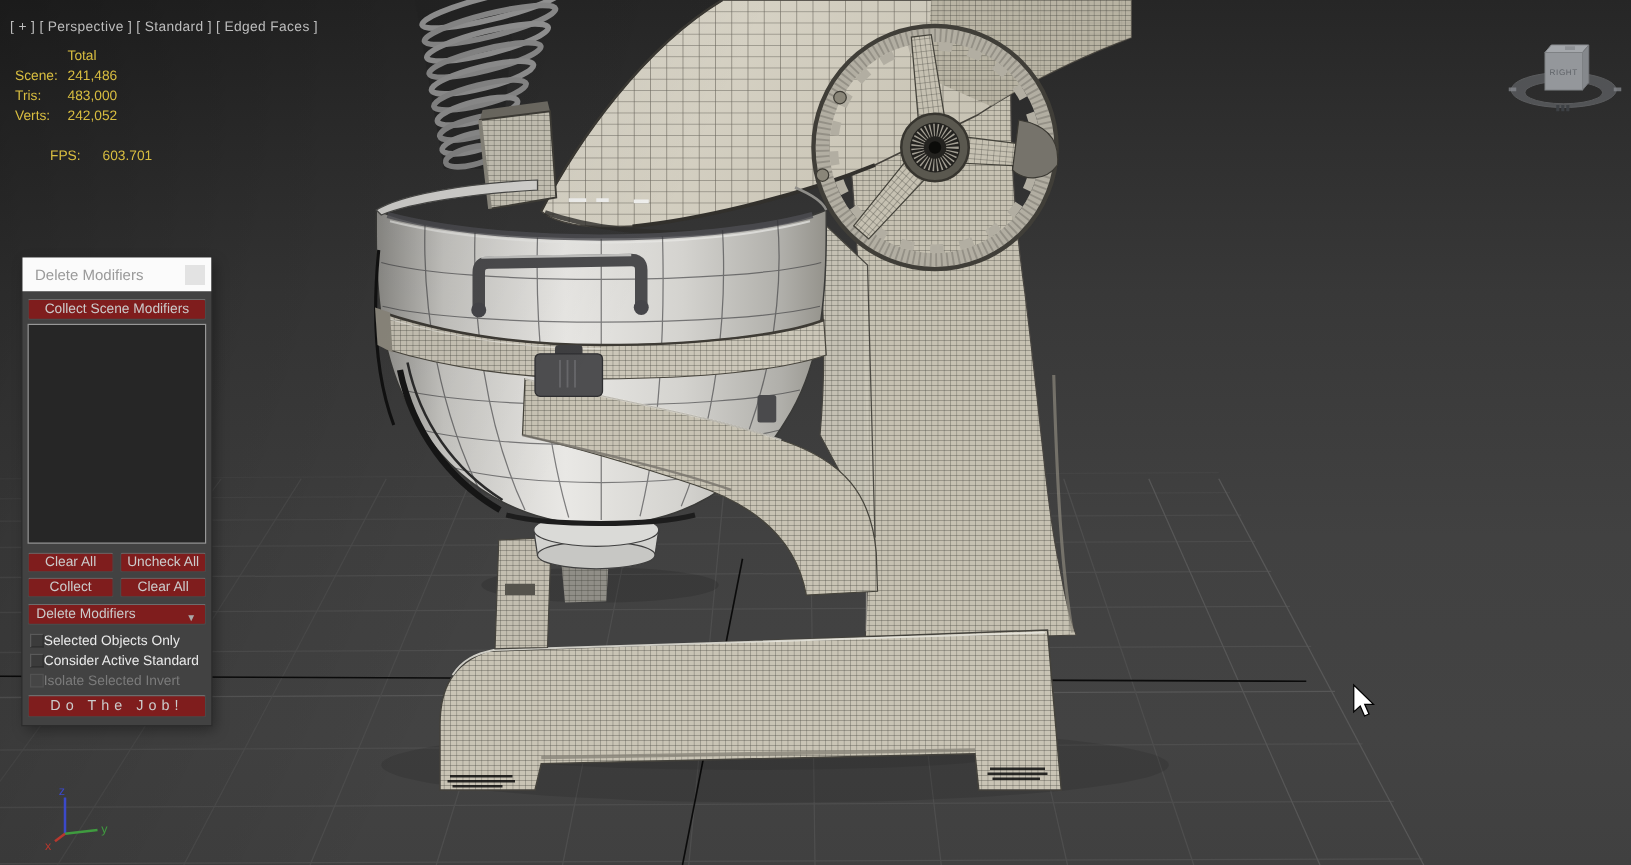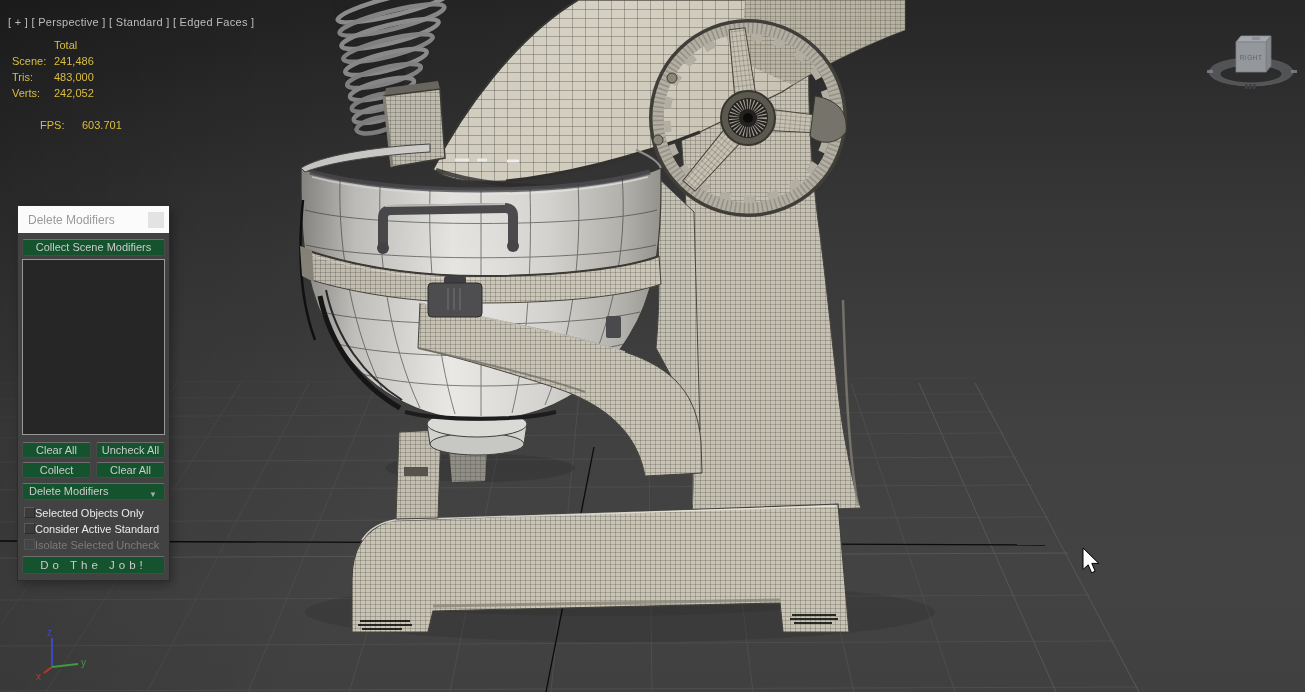--- a/index.html
+++ b/index.html
@@ -47,21 +47,21 @@
     height:27px; background:#fbfbfb; color:#9a9a9a;
     display:flex; align-items:center; padding:0 5px 0 10px;
     font-size:12px;
   }
   .dialog-title-text { flex:1; }
   .dialog-close {
     width:16px; height:16px; background:#e3e3e3; border:none; cursor:default;
   }
   .dialog-body { padding:6px 4px 6px 4px; display:flex; flex-direction:column; }
   .btn {
-    background:#14532d; color:#cbcbcb; text-align:center;
+    background:#7f1d1d; color:#cbcbcb; text-align:center;
     border:1px solid #494949; border-top-color:#6d6d6d; border-radius:2px;
     height:17px; line-height:15px; font-size:11px; cursor:default;
   }
   .collect-btn { margin-bottom:3px; }
   .listbox {
     height:176px; background:#262626; border:1px solid #979797; margin-bottom:7px;
   }
   .btn-row { display:flex; gap:5px; margin-bottom:4px; }
   .btn-row .btn { flex:1; height:16px; }
   .dropdown {
@@ -394,18 +394,18 @@
       <div class="check-row">
         <span class="check-box"></span>
         <span>Selected Objects Only</span>
       </div>
       <div class="check-row">
         <span class="check-box"></span>
         <span>Consider Active Standard</span>
       </div>
       <div class="check-row disabled">
         <span class="check-box"></span>
-        <span>Isolate Selected Uncheck</span>
+        <span>Isolate Selected Invert</span>
       </div>
     </div>
     <button class="btn do-btn">Do The Job!</button>
   </div>
 </div>
 
 </body></html>

